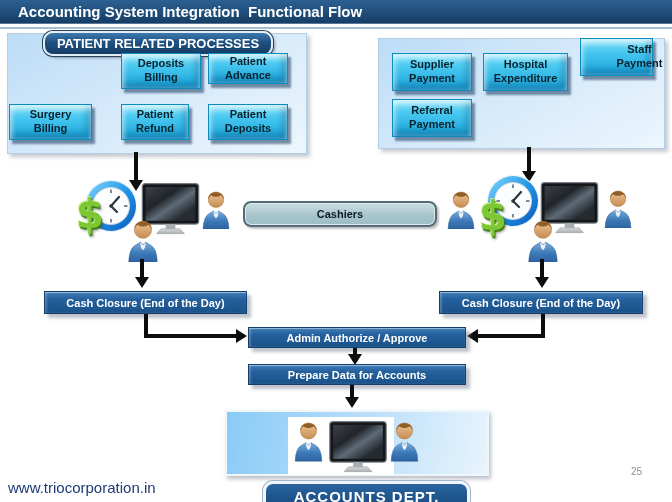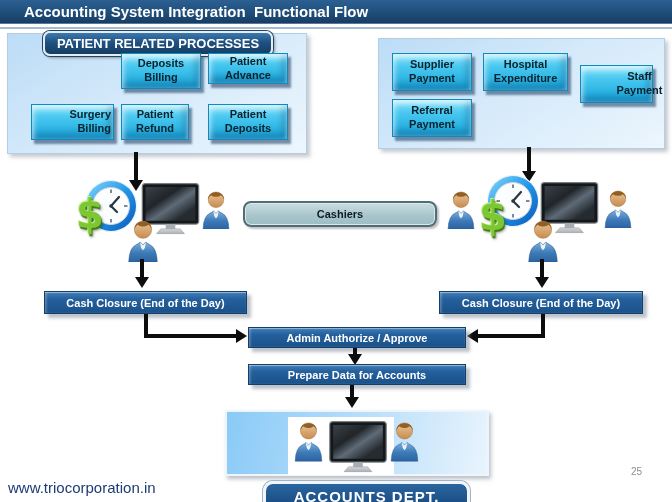--- a/index.html
+++ b/index.html
@@ -4,21 +4,21 @@
 <style>
   html,body{margin:0;padding:0;background:#ffffff;}
   .canvas{
     position:relative;width:672px;height:502px;background:#ffffff;overflow:hidden;
     font-family:"Liberation Sans", sans-serif;
   }
   
   .titlebar{
     position:absolute;left:0;top:0;width:672px;height:24px;box-sizing:border-box;
     background:linear-gradient(180deg,#2c6093 0%,#1f4e79 55%,#173d64 100%);
-    color:#fff;font-weight:bold;font-size:15px;line-height:24px;padding-left:24px;
+    color:#fff;font-weight:bold;font-size:15px;line-height:24px;padding-left:18px;
     white-space:pre;border-bottom:1px solid #56789c;
   }
   .title-sep{position:absolute;left:0;top:27px;width:672px;height:2px;background:#a4bccf;}
   
   .panel{
     position:absolute;
     background:linear-gradient(150deg,#bcdcf6 0%,#d4e9fa 45%,#ecf6fd 100%);
     border:1px solid #b5cde2;box-shadow:3px 3px 4px rgba(110,120,135,.4);
   }
   .bottom-panel{
@@ -143,31 +143,31 @@
     </symbol>
   </defs>
 </svg>
 
 <div class="canvas">
 
   <div class="titlebar">Accounting System Integration  Functional Flow</div>
   <div class="title-sep"></div>
 
   <div class="panel" style="left:7px;top:33px;width:298px;height:119px;"></div>
-  <div class="pill" style="left:43px;top:31px;width:226px;height:21px;">PATIENT RELATED PROCESSES</div>
+  <div class="pill" style="left:43px;top:31px;width:226px;height:21px;border-radius:10px;">PATIENT RELATED PROCESSES</div>
   <div class="pbox" style="left:121px;top:53px;width:80px;height:36px;">Deposits Billing</div>
   <div class="pbox" style="left:208px;top:53px;width:80px;height:31px;">Patient Advance</div>
-  <div class="pbox" style="left:31px;top:104px;width:83px;height:36px;text-align:right;">Surgery Billing</div>
+  <div class="pbox" style="left:9px;top:104px;width:83px;height:36px;">Surgery Billing</div>
   <div class="pbox" style="left:121px;top:104px;width:68px;height:36px;">Patient Refund</div>
   <div class="pbox" style="left:208px;top:104px;width:80px;height:36px;">Patient Deposits</div>
 
   <div class="panel" style="left:378px;top:38px;width:285px;height:109px;"></div>
   <div class="pbox" style="left:392px;top:53px;width:80px;height:38px;">Supplier Payment</div>
   <div class="pbox" style="left:483px;top:53px;width:85px;height:38px;">Hospital Expenditure</div>
-  <div class="pbox" style="left:580px;top:65px;width:73px;height:38px;padding-left:48px;">Staff Payment</div>
+  <div class="pbox" style="left:580px;top:38px;width:73px;height:38px;padding-left:48px;">Staff Payment</div>
   <div class="pbox" style="left:392px;top:99px;width:80px;height:38px;">Referral Payment</div>
 
   <div class="vline" style="left:134px;top:152px;height:29px;"></div>
   <div class="arrow-down" style="left:129px;top:180px;"></div>
   <div class="vline" style="left:527px;top:147px;height:25px;"></div>
   <div class="arrow-down" style="left:522px;top:171px;"></div>
 
   <svg class="icon" style="left:84px;top:179px;" width="54" height="54">
       <use href="#icon-clock"></use>
     </svg>

